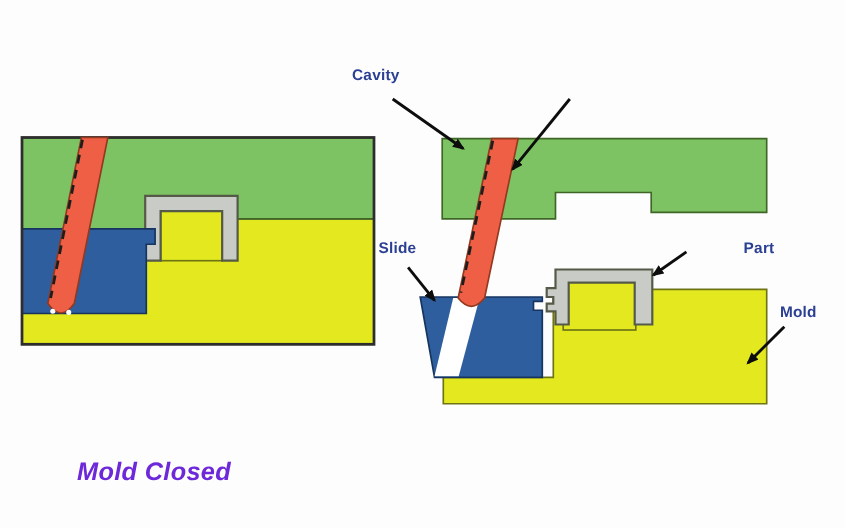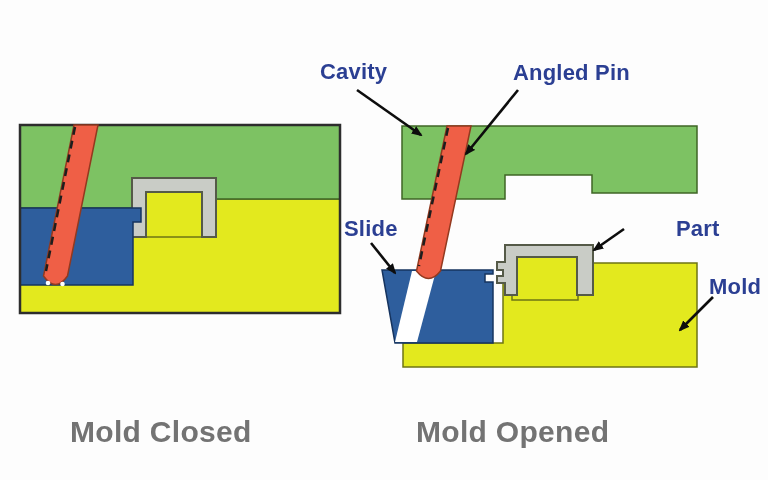--- a/index.html
+++ b/index.html
@@ -7,34 +7,35 @@
     position:relative;
     width:768px;height:480px;
     background:#fdfdfd;
     overflow:hidden;
     font-family:"Liberation Sans", sans-serif;
   }
   .stage svg{position:absolute;left:0;top:0;}
   .lbl{
     position:absolute;
     font-weight:bold;
-    font-size:22px;
+    font-size:14px;
     letter-spacing:0.2px;
     color:#2b3f93;
     white-space:nowrap;
     line-height:1;
   }
   .caption{
     position:absolute;
     font-weight:bold;
-    font-size:30px;
+    font-size:23px;
     letter-spacing:0.3px;
-    color:#737373;
+    color:#6d28d9;
     white-space:nowrap;
     line-height:1;
+    font-style:italic;
   }
 </style>
 </head>
 <body>
 
 <div class="stage">
 
   <svg width="768" height="480" viewBox="0 0 768 480">
     <defs>
       <marker id="arrowhead" markerWidth="11" markerHeight="9" refX="9" refY="4.5" orient="auto" markerUnits="userSpaceOnUse">
@@ -83,21 +84,19 @@
     <g stroke="#0d0d0d" stroke-width="2.6" fill="none">
       <path d="M357,90 L421,135" marker-end="url(#arrowhead)"></path>
       <path d="M518,90 L466,154" marker-end="url(#arrowhead)"></path>
       <path d="M371,243 L395,273" marker-end="url(#arrowhead)"></path>
       <path d="M624,229 L594,250" marker-end="url(#arrowhead)"></path>
       <path d="M713,297 L680,330" marker-end="url(#arrowhead)"></path>
     </g>
   </svg>
 
   <div class="lbl" style="left:320px; top:61px;">Cavity</div>
-  <div class="lbl" style="left:513px; top:62px;">Angled Pin</div>
   <div class="lbl" style="left:344px; top:218px;text-align:right;">Slide</div>
   <div class="lbl" style="left:628px; top:218px;margin-left:48px;">Part</div>
   <div class="lbl" style="left:709px; top:276px;">Mold</div>
 
   <div class="caption" style="left:70px; top:417px;">Mold Closed</div>
-  <div class="caption" style="left:416px; top:417px;">Mold Opened</div>
 
 </div>
 
 </body></html>

